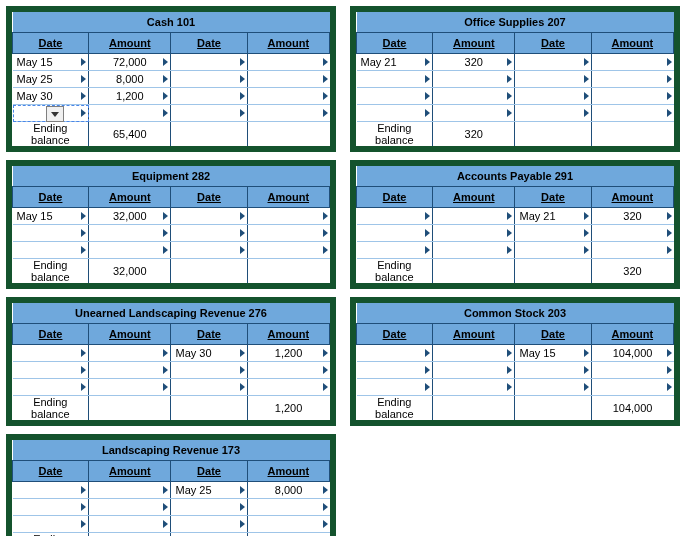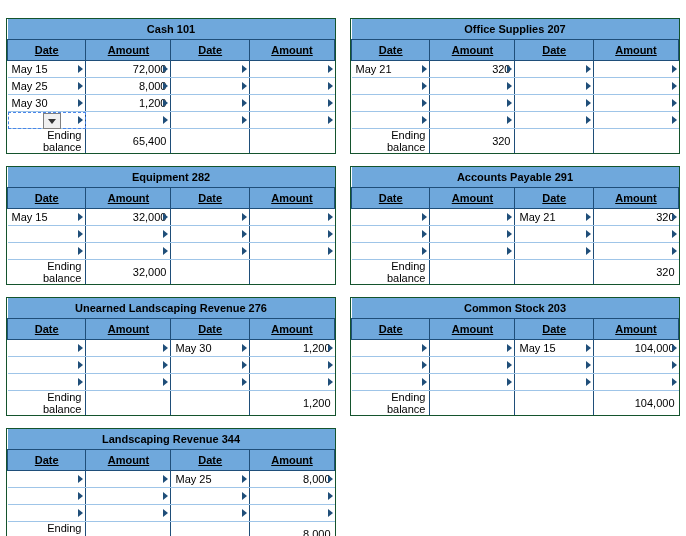--- a/index.html
+++ b/index.html
@@ -15,23 +15,22 @@
   .grid {
     display: flex;
     gap: 14px;
     align-items: flex-start;
   }
   .col {
     flex: 0 0 auto;
     width: 330px;
   }
   .acct {
-    border: 1px solid #14532d;
+    border: 6px solid #14532d;
     margin-bottom: 8px;
-    margin-top: 12px;
   }
   .acct table {
     width: 100%;
     border-collapse: collapse;
     table-layout: fixed;
   }
   .title-row td {
     background: #6fa8dc;
     text-align: center;
     font-weight: bold;
@@ -50,23 +49,23 @@
     height: 16px;
     border-right: 1px solid #1f4e79;
     border-bottom: 1px solid #9fc5e8;
     padding: 0 4px;
     position: relative;
     background: #fff;
   }
   .body-row td:first-child, .bal-row td:first-child { border-left: none; }
   .body-row td:last-child, .bal-row td:last-child { border-right: none; }
   .bal-row td { border-top: 1.5px solid #1f4e79; border-bottom: none; }
-  .amt { text-align: right; }
+  .amt { text-align: center; }
   .date { text-align: left; }
-  .blabel { text-align: right; }
+  .blabel { text-align: center; }
   .tri {
     position: absolute;
     right: 2px;
     top: 50%;
     transform: translateY(-50%);
     width: 0; height: 0;
     border-top: 4px solid transparent;
     border-bottom: 4px solid transparent;
     border-left: 5px solid #1f4e79;
   }
@@ -245,21 +244,21 @@
       <div class="acct">
     <table>
       <colgroup>
             <col class="c-date">
             <col class="c-amt">
             <col class="c-date">
             <col class="c-amt">
           </colgroup>
       <tbody>
             <tr class="title-row">
-              <td colspan="4">Landscaping Revenue 344</td>
+              <td colspan="4">Landscaping Revenue 173</td>
             </tr>
       <tr class="head-row">
         <td>Date</td>
         <td>Amount</td>
         <td>Date</td>
         <td>Amount</td>
       </tr>
       <tr class="body-row">
       <td class="date"><span></span><span class="tri"></span></td>
       <td class="amt"><span></span><span class="tri"></span></td>

